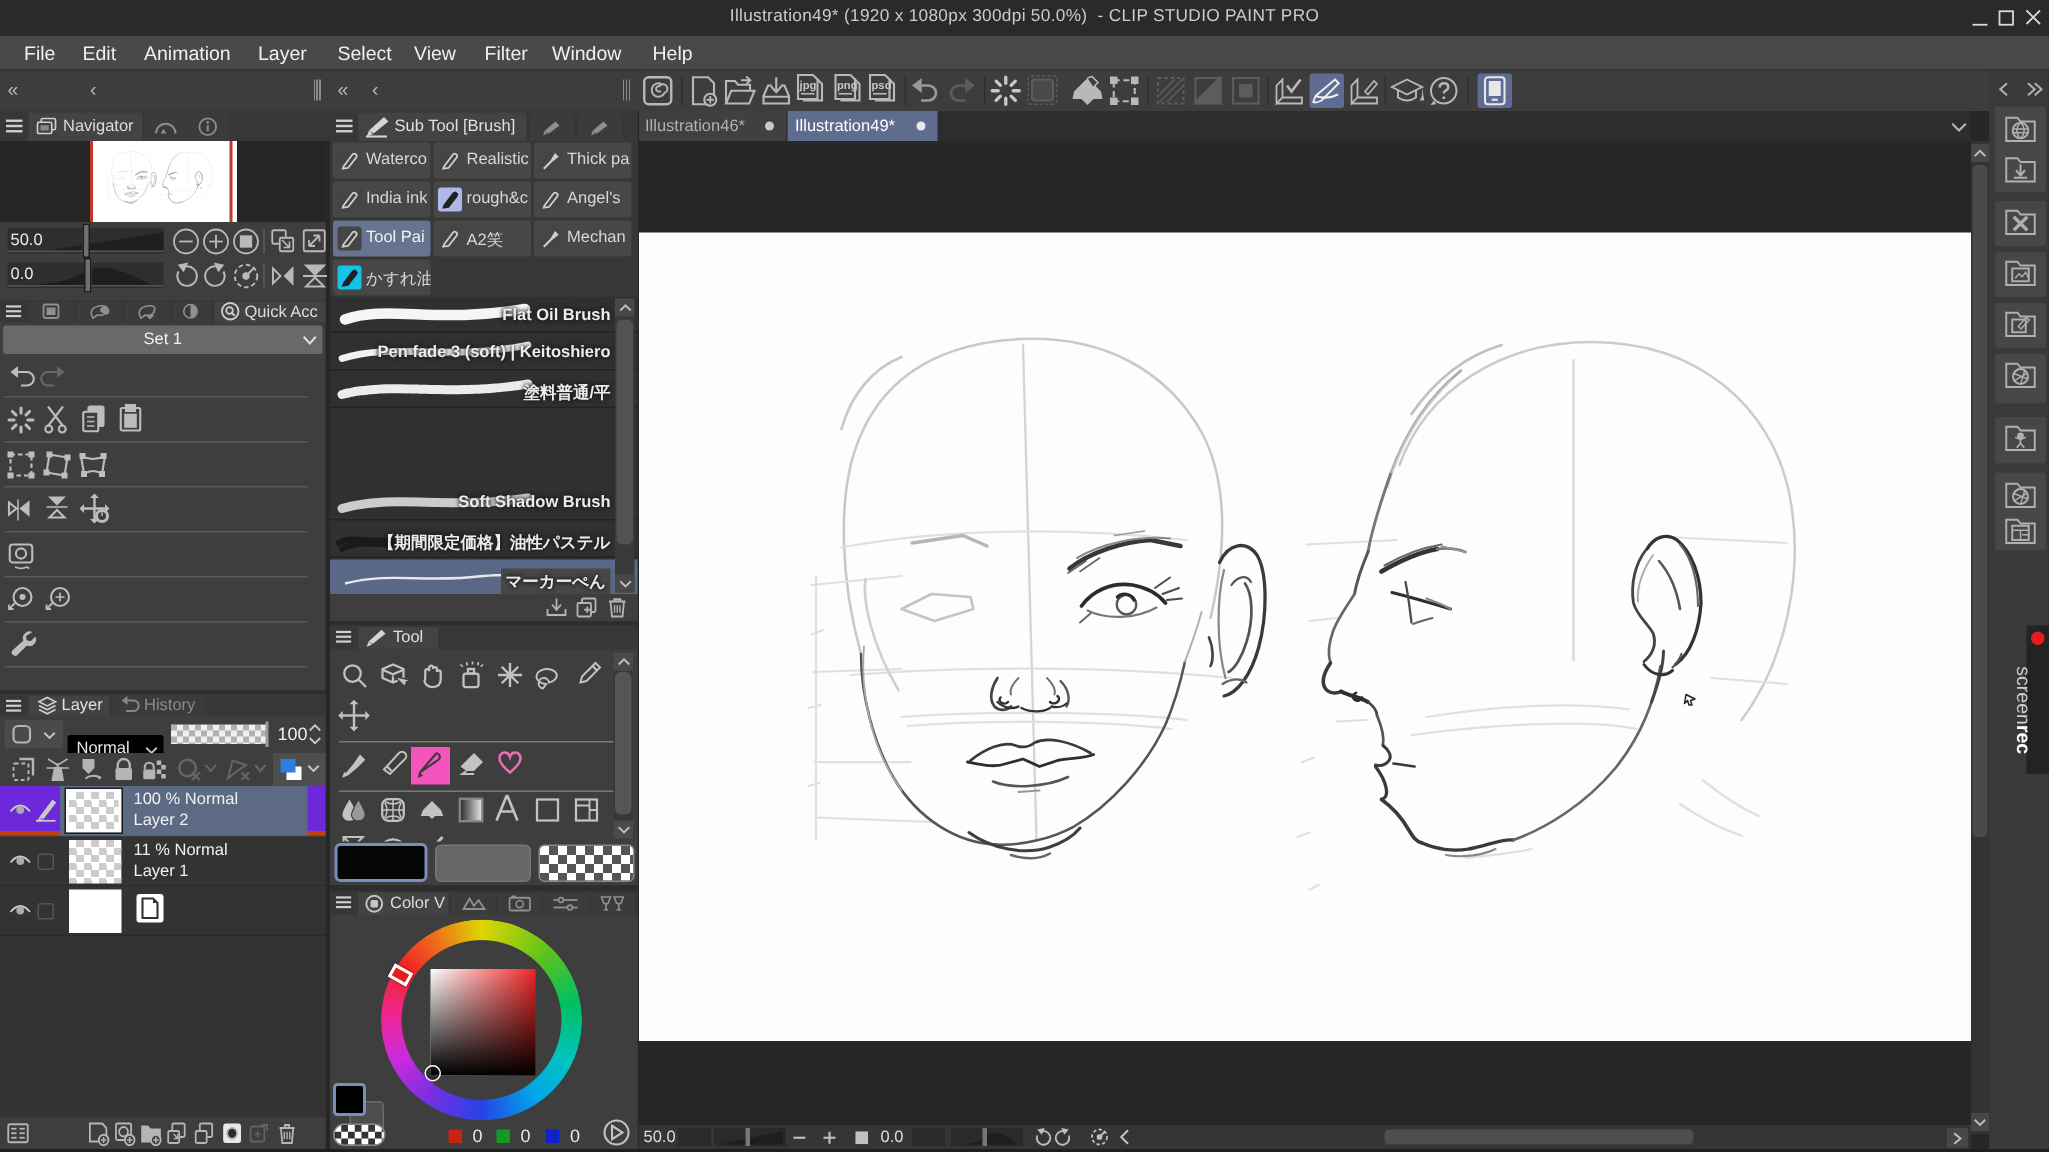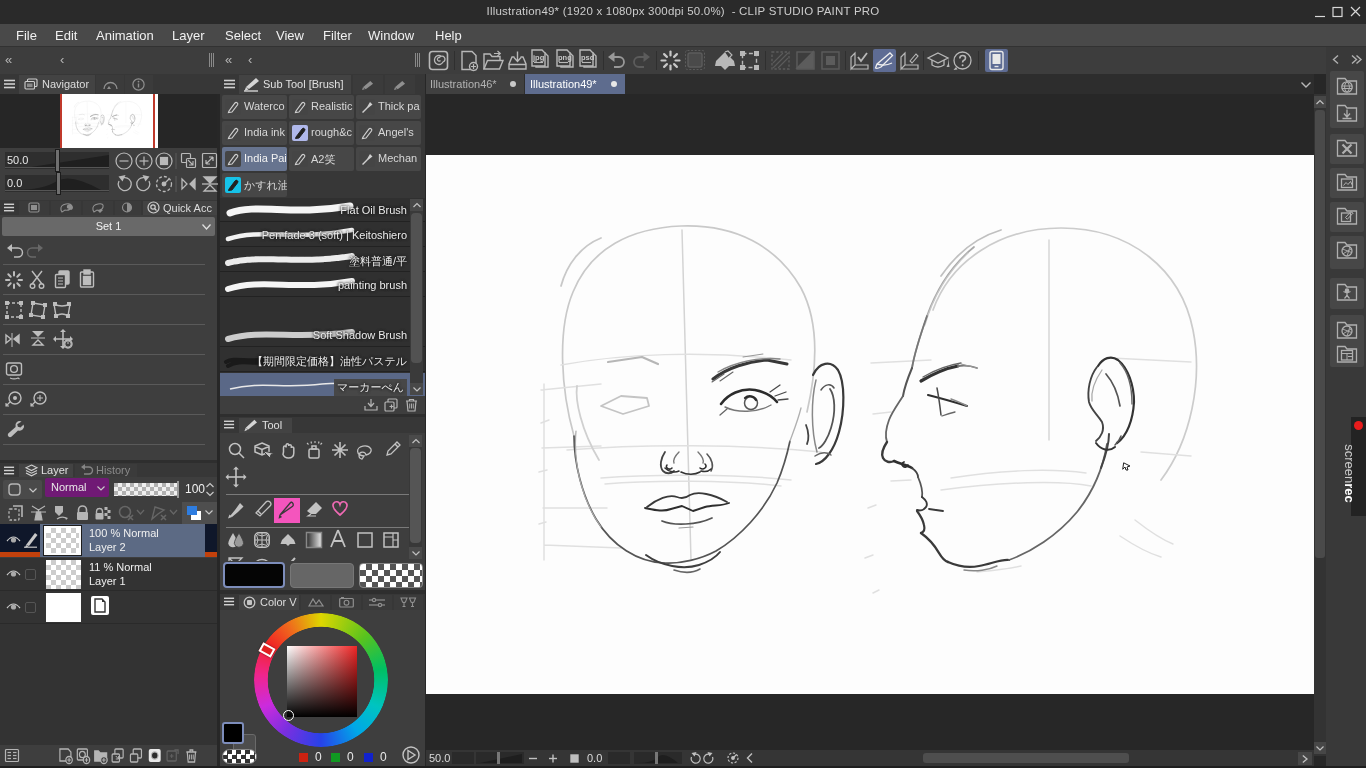--- a/index.html
+++ b/index.html
@@ -38,21 +38,21 @@
 #statusbar { left:426px; top:750px; width:888px; height:16px; background:#353535; }
 #bottomedge { left:0; top:766px; width:1366px; height:2px; background:#1f1f1f; }
 svg { display:block; overflow:visible; }
 
 
 .cat { width:65px; height:24px; background:#474747; border-radius:2px; }
 .cat span { position:absolute; left:22px; top:5px; font-size:11px; color:#d8d8d8; white-space:nowrap; overflow:hidden; max-width:43px; }
 .catpen { position:absolute; left:3px; top:4px; width:16px; height:16px; border-radius:2px; }
 
 
-.brow { position:absolute; left:0; width:205px; height:24px; border-bottom:1px solid #222222; }
+.brow { position:absolute; left:0; width:205px; height:24px; border-bottom:1px solid #222222;font-weight:bold; }
 .brow svg { position:absolute; left:2px; top:0; }
 .brow span { position:absolute; right:18px; top:6px; font-size:11px; color:#ececec; white-space:nowrap; text-shadow:0 0 3px #1a1a1a, 0 0 3px #1a1a1a; }
 </style>
 </head>
 <body>
 <svg width="0" height="0" style="position:absolute">
 <defs>
 <g id="i-pen">
         <rect width="16" height="16" rx="2" fill="#454545"></rect>
         <path d="M4 12 L10 4 a1.6 1.6 0 0 1 2.6 1.8 L7 13 L3.5 13.5z" fill="none" stroke="#cfcfcf" stroke-width="1.2"></path>
@@ -649,21 +649,21 @@
       <span class="abs" style="left:96px;top:1px;font-size:11px;color:#8a8a8a">History</span>
     </div>
     <div class="abs" style="left:0;top:403px;width:217px;height:25px;background:#3e3e3e">
       <div class="abs" style="left:3px;top:3px;width:39px;height:19px;background:#4a4a4a;border-radius:2px"></div>
       <svg class="abs" style="left:8px;top:6px" width="14" height="13" viewBox="0 0 14 13">
           <rect x="1" y="1" width="11" height="11" rx="3" fill="none" stroke="#b5b5b5" stroke-width="1.4"></rect>
         </svg>
       <svg class="abs" style="left:29px;top:11px" width="8" height="5" viewBox="0 0 8 5">
           <path d="M0.5 0.5 L4 4 L7.5 0.5" fill="none" stroke="#c8c8c8" stroke-width="1.2"></path>
         </svg>
-      <div class="abs" style="left:45px;top:1px;width:64px;height:19px;background:#701a75;border-radius:2px">
+      <div class="abs" style="left:45px;top:13px;width:64px;height:19px;background:#000000;border-radius:2px">
         <span class="abs" style="left:6px;top:3px;font-size:11px;color:#e8e8e8">Normal</span>
         <svg class="abs" style="left:52px;top:8px" width="8" height="5" viewBox="0 0 8 5">
             <path d="M0.5 0.5 L4 4 L7.5 0.5" fill="none" stroke="#c8c8c8" stroke-width="1.2"></path>
           </svg>
       </div>
       <div class="abs" style="left:114px;top:6px;width:64px;height:13px;background:repeating-conic-gradient(#ffffff 0 25%, #bbbbbb 0 50%) 0 0/8px 8px;opacity:0.92"></div>
       <div class="abs" style="left:177px;top:4px;width:2px;height:17px;background:#9a9a9a"></div>
       <span class="abs" style="left:185px;top:5px;font-size:12px;color:#f0f0f0">100</span>
       <svg class="abs" style="left:206px;top:6px" width="8" height="13" viewBox="0 0 8 13">
           <path d="M0.5 4 L4 0.5 L7.5 4" fill="none" stroke="#c8c8c8" stroke-width="1.2"></path>
@@ -715,21 +715,21 @@
       <div class="abs" style="left:182px;top:0px;width:35px;height:22px;background:#4e4e4e"></div>
       <svg class="abs" style="left:186px;top:3px" width="16" height="16" viewBox="0 0 16 16">
           <rect x="5" y="6" width="10" height="9" fill="#ffffff"></rect>
           <rect x="1" y="1" width="10" height="9" fill="#2e7de0"></rect>
         </svg>
       <svg class="abs" style="left:205px;top:8px" width="8" height="5" viewBox="0 0 8 5">
           <path d="M0.5 0.5 L4 4 L7.5 0.5" fill="none" stroke="#c8c8c8" stroke-width="1.2"></path>
         </svg>
     </div>
 
-    <div class="abs" style="left:0;top:450px;width:217px;height:33px;background:#0f172a;border-bottom:5px solid #c2410c">
+    <div class="abs" style="left:0;top:450px;width:217px;height:33px;background:#6d28d9;border-bottom:3px solid #c2410c">
       <div class="abs" style="left:40px;top:0;width:165px;height:33px;background:#5c6a84"></div>
       <svg class="abs" style="left:6px;top:11px" width="15" height="10" viewBox="0 0 15 10">
           <path d="M1 6 Q7.5 -2 14 6" fill="none" stroke="#c8c8c8" stroke-width="1.2"></path>
           <circle cx="7.5" cy="5" r="2.6" fill="#aaaaaa"></circle>
         </svg>
       <svg class="abs" style="left:24px;top:8px" width="14" height="16" viewBox="0 0 14 16">
           <path d="M2 13 L11 1 L13.5 3 L5 14z" fill="#c8c8c8"></path>
           <path d="M2 13 l-1 3 3.5 -1.5z" fill="#c8c8c8"></path>
           <line x1="0" y1="15.2" x2="13" y2="15.2" stroke="#c8c8c8" stroke-width="1.2"></line>
         </svg>
@@ -885,21 +885,21 @@
     <div class="cat abs" style="left:136px;top:47px">
         <svg class="catpen">
           <use href="#i-pen"></use>
         </svg>
         <span>Angel's</span>
       </div>
     <div class="cat abs" style="left:2px;top:73px;background:#67748f">
         <svg class="catpen">
           <use href="#i-pen"></use>
         </svg>
-        <span style="color:#f2f2f2">India Pai</span>
+        <span style="color:#f2f2f2">Tool Pai</span>
       </div>
     <div class="cat abs" style="left:69px;top:73px">
         <svg class="catpen">
           <use href="#i-pen"></use>
         </svg>
         <span>A2笑</span>
       </div>
     <div class="cat abs" style="left:136px;top:73px">
         <svg class="catpen">
           <use href="#i-marker"></use>
@@ -924,26 +924,20 @@
           <svg width="135" height="24">
             <path d="M6 16 C40 5 75 18 130 7" fill="none" stroke="#f2f2f2" stroke-width="4.5" stroke-linecap="round"></path>
           </svg>
           <span>Pen fade 3 (soft) | Keitoshiero</span>
         </div>
       <div class="brow" style="top:50px">
           <svg width="135" height="24">
             <path d="M6 15 C40 6 75 17 130 8" fill="none" stroke="#ececec" stroke-width="6" stroke-dasharray="5 1.5" stroke-linecap="round"></path>
           </svg>
           <span>塗料普通/平</span>
-        </div>
-      <div class="brow" style="top:75px">
-          <svg width="135" height="24">
-            <path d="M6 16 C40 5 75 18 130 8" fill="none" stroke="#f5f5f5" stroke-width="6" stroke-linecap="round"></path>
-          </svg>
-          <span>painting brush</span>
         </div>
       <div class="brow" style="top:150px">
           <svg width="60" height="24">
             <path d="M4 14 C14 8 24 16 56 10 M6 18 C20 10 30 18 50 13" fill="none" stroke="#1a1a1a" stroke-width="4" stroke-linecap="round"></path>
           </svg>
           <span>【期間限定価格】油性パステル</span>
         </div>
       <div class="brow" style="top:125px">
           <svg width="135" height="24">
             <path d="M6 16 C40 6 75 17 130 9" fill="none" stroke="#e8e8e8" stroke-width="6" stroke-linecap="round" opacity="0.85"></path>

